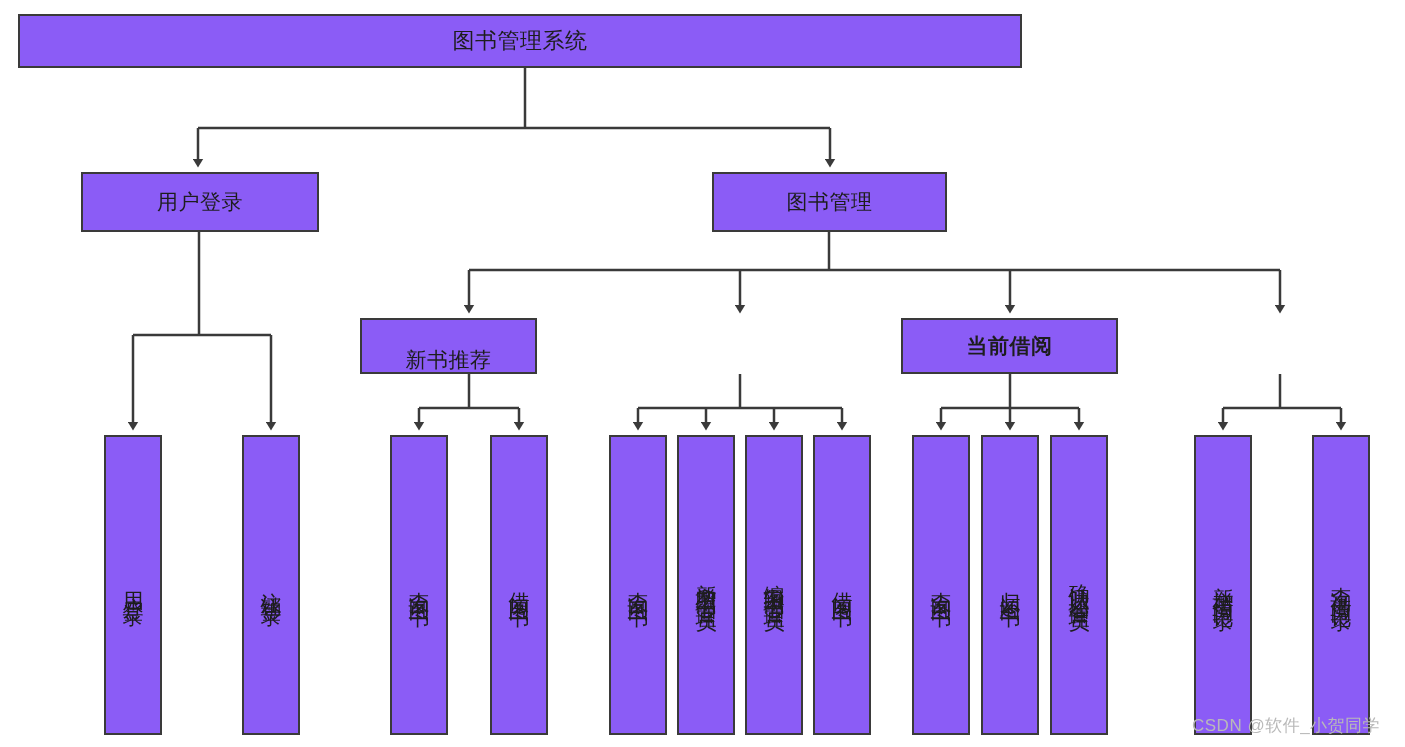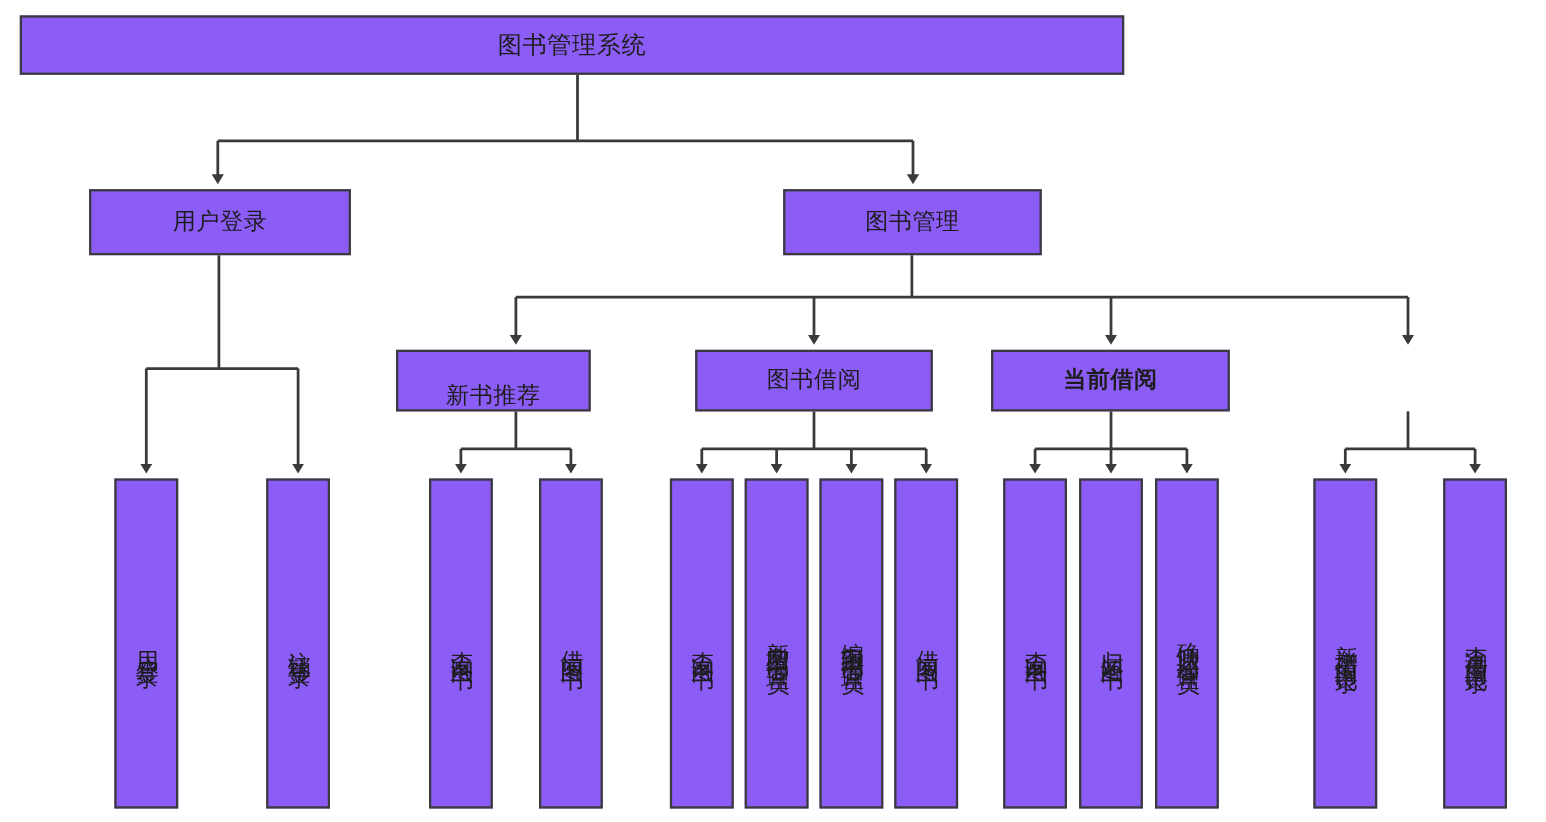--- a/index.html
+++ b/index.html
@@ -118,23 +118,20 @@
   <div class="node h-node" style="left:81px;top:172px;width:238px;height:60px;">
     <span class="lbl">用户登录</span>
   </div>
   <div class="node h-node" style="left:712px;top:172px;width:235px;height:60px;">
     <span class="lbl">图书管理</span>
   </div>
 
   <div class="node h-node" style="left:360px;top:318px;width:177px;height:56px;align-items:flex-end;">
     <span class="lbl">新书推荐</span>
   </div>
-  <div class="node h-node" style="left:632px;top:318px;width:216px;height:56px;">
-    <span class="lbl">图书借阅</span>
-  </div>
   <div class="node h-node" style="left:901px;top:318px;width:217px;height:56px;font-weight:bold;">
     <span class="lbl">当前借阅</span>
   </div>
 
   <div class="node v-node" style="left:104px;top:435px;width:58px;height:300px;">
     <span class="lbl">用户登录</span>
   </div>
   <div class="node v-node" style="left:242px;top:435px;width:58px;height:300px;">
     <span class="lbl">注销登录</span>
   </div>
@@ -169,14 +166,15 @@
     <span class="lbl">确认归还（管理员）</span>
   </div>
 
   <div class="node v-node" style="left:1194px;top:435px;width:58px;height:300px;">
     <span class="lbl">新增借阅记录</span>
   </div>
   <div class="node v-node" style="left:1312px;top:435px;width:58px;height:300px;">
     <span class="lbl">查询借阅记录</span>
   </div>
 
+  <div id="watermark">CSDN @软件_小贺同学</div>
 
 </div>
 
 </body></html>

